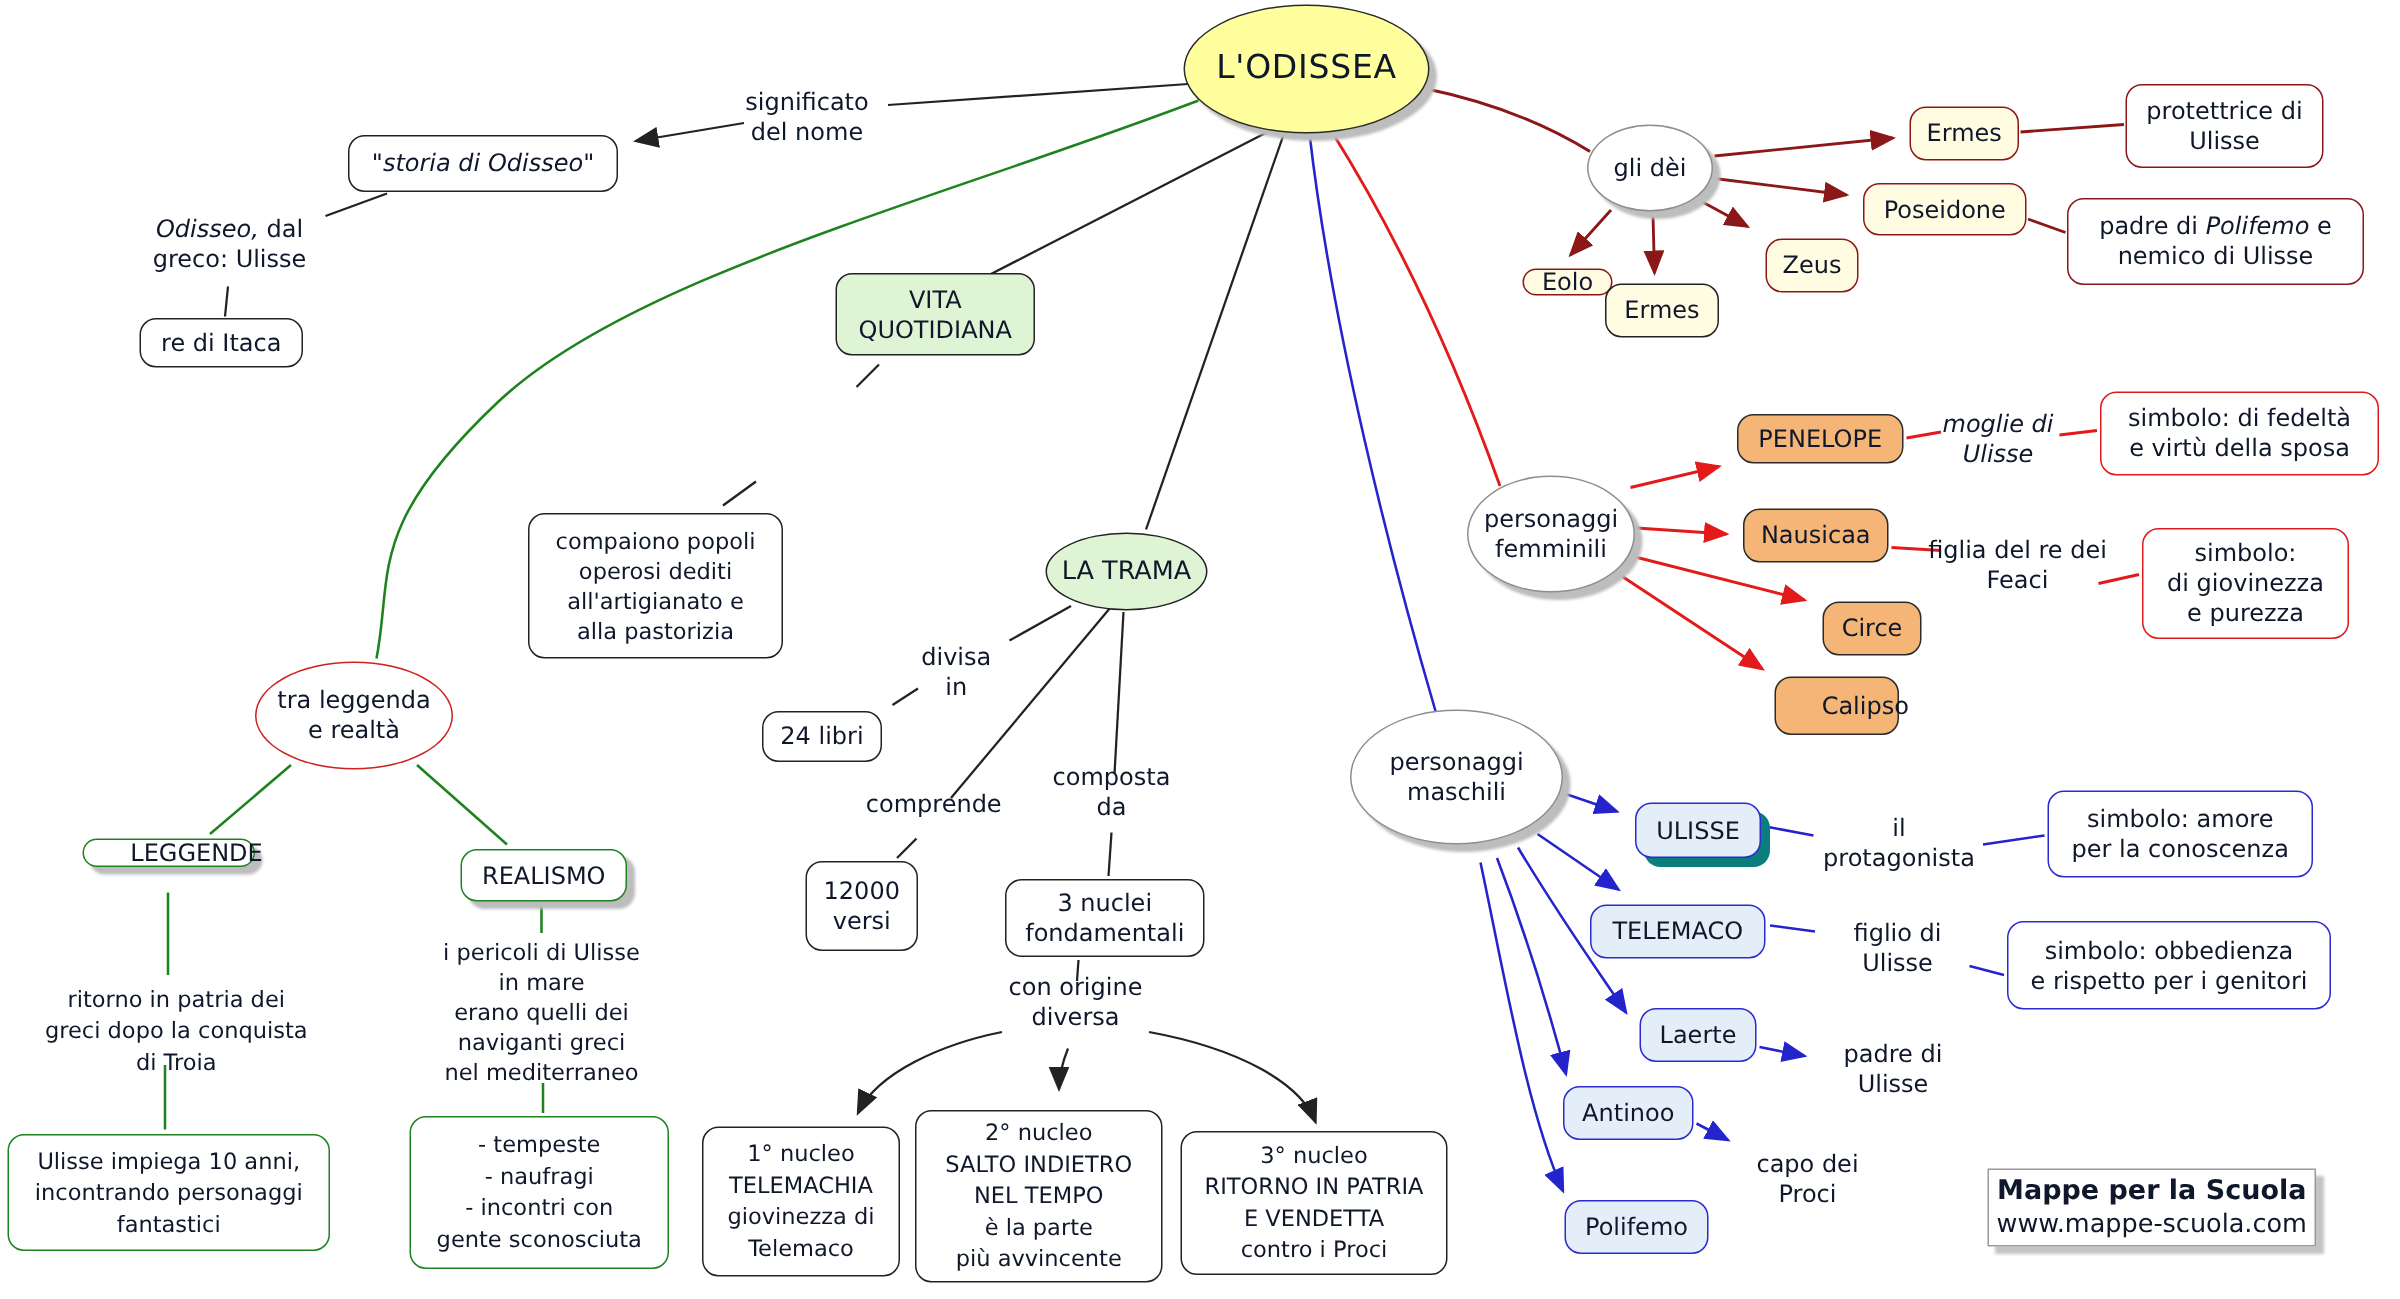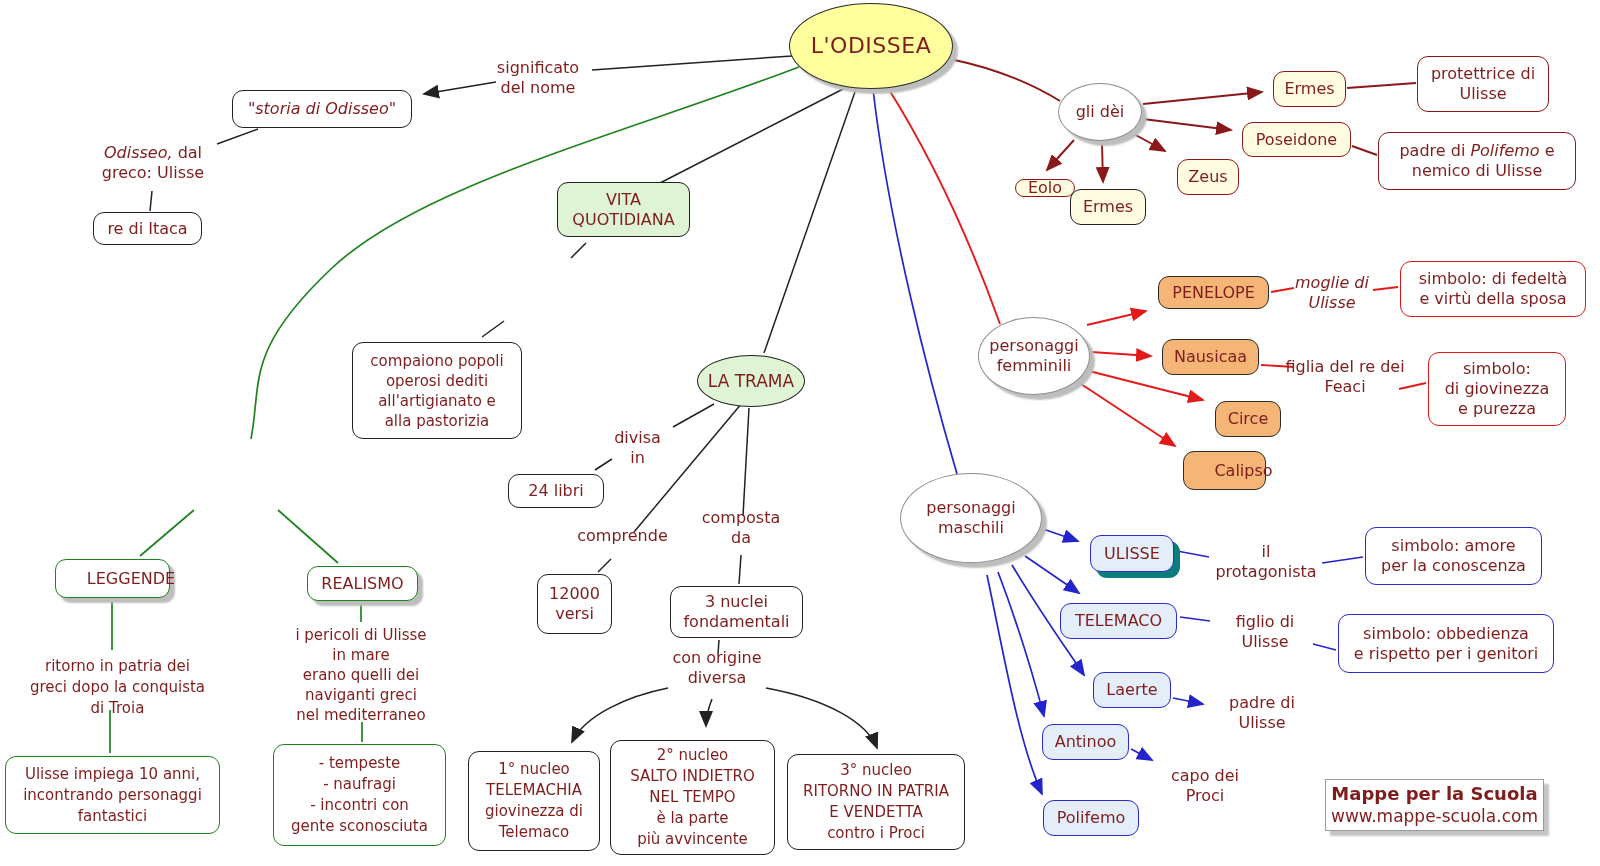--- a/index.html
+++ b/index.html
@@ -1,17 +1,17 @@
 <!DOCTYPE html>
 <html><head>
 <meta charset="utf-8">
 <style>
   html,body{margin:0;padding:0;background:#fff;}
   #canvas{position:relative;width:1600px;height:866px;background:#ffffff;overflow:hidden;
-          font-family:"DejaVu Sans",sans-serif;color:#7f1d1d;}
+          font-family:"DejaVu Sans",sans-serif;color:#0f172a;}
   svg.wires{position:absolute;left:0;top:0;width:1600px;height:866px;pointer-events:none;}
   .node{position:absolute;display:flex;align-items:center;justify-content:center;
         text-align:center;white-space:pre-line;box-sizing:border-box;font-size:16px;line-height:20px;}
   .ellipse{border-radius:50%;background:#fff;border:1.7px solid #8e8e8e;}
   .rbox{border-radius:11px;border:1.6px solid #222;background:#fff;}
   .shadow{box-shadow:5px 5px 2px #bdbdbd;}
   .teal-shadow{box-shadow:6px 6px 0 #0b7d7d;}
   .yellow{background:#ffff9e;border:1.7px solid #2b2b2b;}
   .greenbg{background:#dff3d5;border-color:#222;}
   .cream{background:#fffce1;border-color:#8b1818;}
@@ -114,20 +114,22 @@
     <path d="M 1322,563 L 1363,557"></path>
     <path d="M 1180,617 L 1210,621"></path>
     <path d="M 1313,644 L 1336,650"></path>
     <path d="M 1173,698 L 1203,704" marker-end="url(#ab)"></path>
     <path d="M 1131,749 L 1152,760" marker-end="url(#ab)"></path>
   </g>
 </svg>
 
 <div class="node ellipse yellow shadow title" style="left:789px;top:3px;width:164px;height:86px;">L'ODISSEA</div>
 <div class="node ellipse shadow" style="left:1058px;top:83px;width:84px;height:58px;">gli dèi</div>
+<div class="node ellipse redell" style="left:170px;top:441px;width:132px;height:72px;">tra leggenda
+e realtà</div>
 <div class="node ellipse greenbg" style="left:697px;top:355px;width:108px;height:52px;font-size:17px;">LA TRAMA</div>
 <div class="node ellipse shadow" style="left:978px;top:317px;width:112px;height:78px;">personaggi
 femminili</div>
 <div class="node ellipse shadow" style="left:900px;top:473px;width:142px;height:90px;">personaggi
 maschili</div>
 
 <div class="txt" style="left:483px;top:58px;width:110px;">significato
 del nome</div>
 <div class="node rbox ital" style="left:232px;top:90px;width:180px;height:38px;">"storia di Odisseo"</div>
 <div class="txt" style="left:83px;top:143px;width:140px;"><span class="ital">Odisseo,</span><span>  dal</span><br><span>greco: Ulisse</span></div>
@@ -135,21 +137,21 @@
 
 <div class="node rbox greenbg" style="left:557px;top:182px;width:133px;height:55px;font-size:16px;">VITA
 QUOTIDIANA</div>
 <div class="node rbox small" style="left:352px;top:342px;width:170px;height:97px;">compaiono popoli
 operosi dediti
 all'artigianato e
 alla pastorizia</div>
 
 <div class="txt" style="left:600px;top:428px;width:75px;">divisa
 in</div>
-<div class="node rbox" style="left:508px;top:474px;width:96px;height:34px;">24 libri</div>
+<div class="node rbox" style="left:508px;top:474px;width:80px;height:34px;">24 libri</div>
 <div class="txt" style="left:565px;top:526px;width:115px;">comprende</div>
 <div class="node rbox" style="left:537px;top:574px;width:75px;height:60px;">12000
 versi</div>
 <div class="txt" style="left:700px;top:508px;width:82px;">composta
 da</div>
 <div class="node rbox" style="left:670px;top:586px;width:133px;height:52px;">3 nuclei
 fondamentali</div>
 <div class="txt" style="left:662px;top:648px;width:110px;">con origine
 diversa</div>
 <div class="node rbox small" style="left:468px;top:751px;width:132px;height:100px;line-height:21px;">1° nucleo
@@ -159,21 +161,21 @@
 <div class="node rbox small" style="left:610px;top:740px;width:165px;height:115px;line-height:21px;">2° nucleo
 SALTO INDIETRO
 NEL TEMPO
 è la parte
 più avvincente</div>
 <div class="node rbox small" style="left:787px;top:754px;width:178px;height:96px;line-height:21px;">3° nucleo
 RITORNO IN PATRIA
 E VENDETTA
 contro i Proci</div>
 
-<div class="node rbox greenb shadow" style="left:55px;top:559px;width:115px;height:39px;padding-left:37px;">LEGGENDE</div>
+<div class="node rbox greenb shadow" style="left:55px;top:559px;width:115px;height:19px;padding-left:37px;">LEGGENDE</div>
 <div class="node rbox greenb shadow" style="left:307px;top:566px;width:111px;height:35px;">REALISMO</div>
 <div class="txt small" style="left:10px;top:656px;width:215px;line-height:21px;">ritorno in patria dei
 greci dopo la conquista
 di Troia</div>
 <div class="node rbox greenb small" style="left:5px;top:756px;width:215px;height:78px;line-height:21px;">Ulisse impiega 10 anni,
 incontrando personaggi
 fantastici</div>
 <div class="txt small" style="left:270px;top:625px;width:182px;">i pericoli di Ulisse
 in mare
 erano quelli dei

